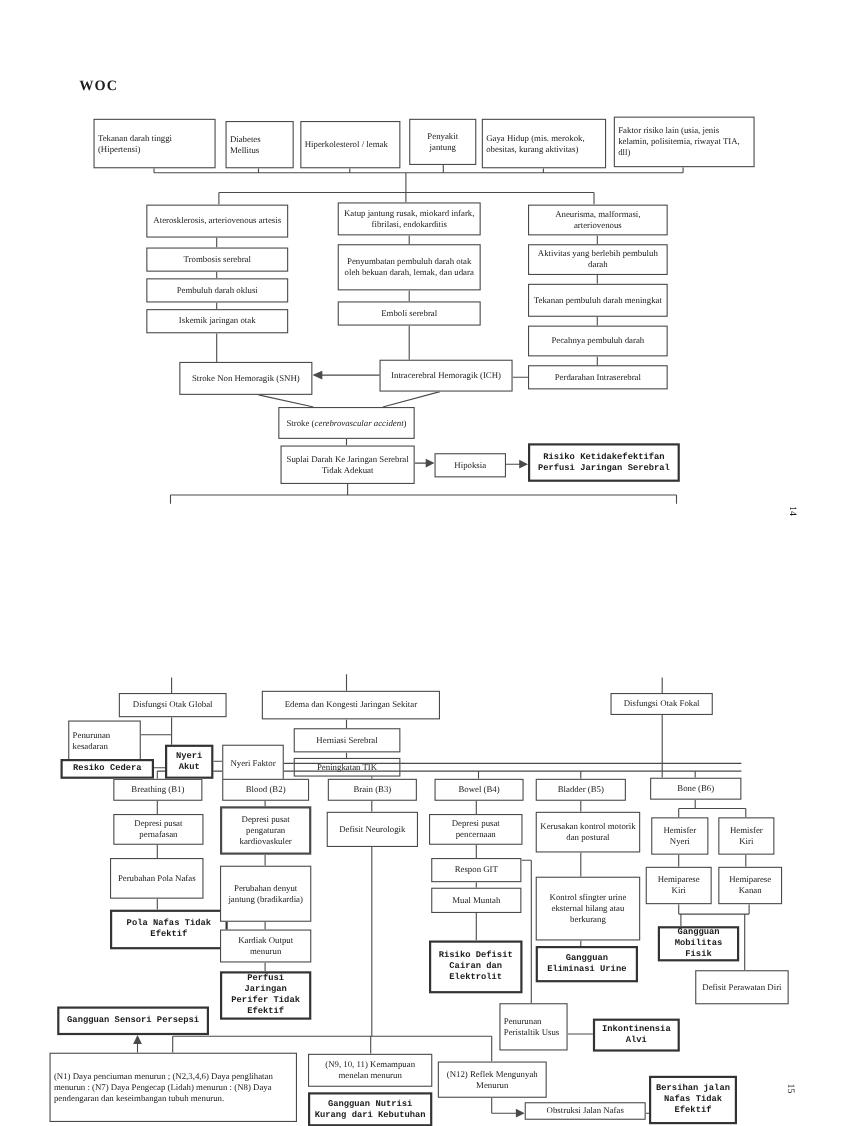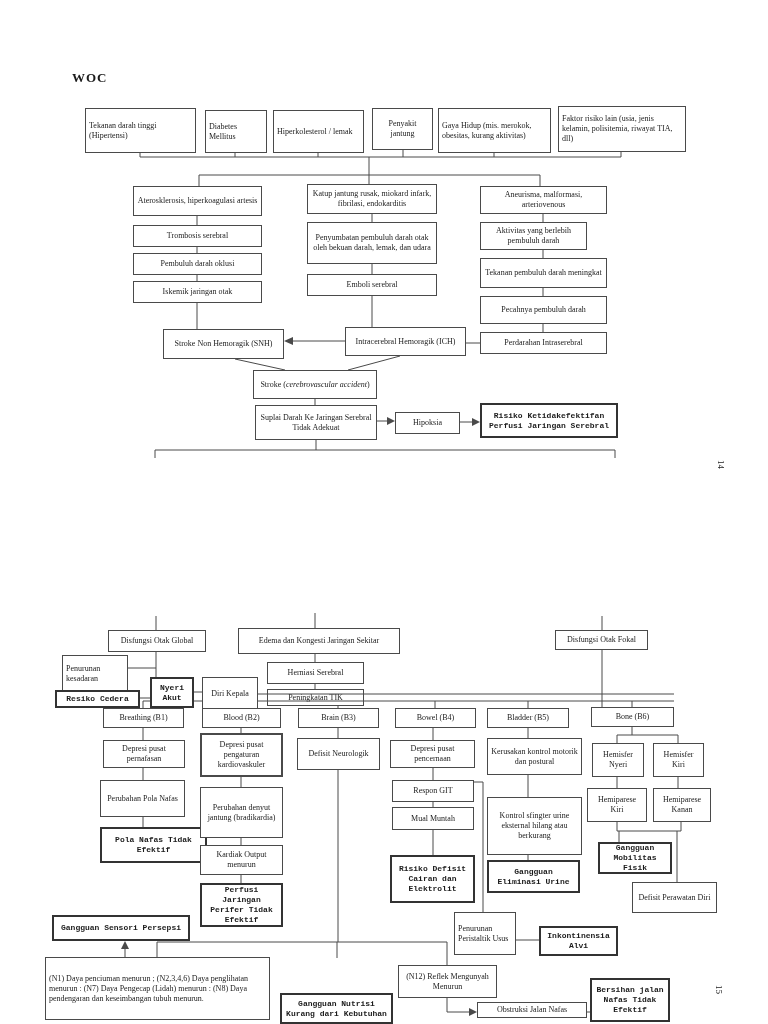--- a/index.html
+++ b/index.html
@@ -54,31 +54,31 @@
     </g>
   </svg>
 
   <div class="n la" style="left:85px;top:108px;width:111px;height:45px">Tekanan darah tinggi (Hipertensi)</div>
   <div class="n la" style="left:205px;top:110px;width:62px;height:43px">Diabetes Mellitus</div>
   <div class="n la" style="left:273px;top:110px;width:91px;height:43px">Hiperkolesterol / lemak</div>
   <div class="n" style="left:372px;top:108px;width:61px;height:42px">Penyakit jantung</div>
   <div class="n la" style="left:438px;top:108px;width:113px;height:45px">Gaya Hidup (mis. merokok, obesitas, kurang aktivitas)</div>
   <div class="n la" style="left:558px;top:106px;width:128px;height:46px">Faktor risiko lain (usia, jenis kelamin, polisitemia, riwayat TIA, dll)</div>
 
-  <div class="n" style="left:133px;top:186px;width:129px;height:30px">Aterosklerosis, hiperkoagulasi artesis</div>
+  <div class="n" style="left:133px;top:186px;width:129px;height:30px">Aterosklerosis, arteriovenous artesis</div>
   <div class="n" style="left:133px;top:225px;width:129px;height:22px">Trombosis serebral</div>
   <div class="n" style="left:133px;top:253px;width:129px;height:22px">Pembuluh darah oklusi</div>
   <div class="n" style="left:133px;top:281px;width:129px;height:22px">Iskemik jaringan otak</div>
 
   <div class="n" style="left:307px;top:184px;width:130px;height:30px">Katup jantung rusak, miokard infark, fibrilasi, endokarditis</div>
   <div class="n" style="left:307px;top:222px;width:130px;height:42px">Penyumbatan pembuluh darah otak oleh bekuan darah, lemak, dan udara</div>
   <div class="n" style="left:307px;top:274px;width:130px;height:22px">Emboli serebral</div>
 
   <div class="n" style="left:480px;top:186px;width:127px;height:28px">Aneurisma, malformasi, arteriovenous</div>
-  <div class="n" style="left:480px;top:222px;width:107px;height:28px">Aktivitas yang berlebih pembuluh darah</div>
+  <div class="n" style="left:480px;top:222px;width:127px;height:28px">Aktivitas yang berlebih pembuluh darah</div>
   <div class="n" style="left:480px;top:258px;width:127px;height:30px">Tekanan pembuluh darah meningkat</div>
   <div class="n" style="left:480px;top:296px;width:127px;height:28px">Pecahnya pembuluh darah</div>
   <div class="n" style="left:480px;top:332px;width:127px;height:22px">Perdarahan Intraserebral</div>
 
   <div class="n" style="left:163px;top:329px;width:121px;height:30px">Stroke Non Hemoragik (SNH)</div>
   <div class="n" style="left:345px;top:327px;width:121px;height:29px">Intracerebral Hemoragik (ICH)</div>
   <div class="n" style="left:253px;top:370px;width:124px;height:29px">
       <span><span>Stroke (</span><i>cerebrovascular accident</i><span>)</span></span>
     </div>
   <div class="n" style="left:255px;top:405px;width:122px;height:35px">Suplai Darah Ke Jaringan Serebral Tidak Adekuat</div>
@@ -87,21 +87,21 @@
 
   <div class="pagenum" style="left:716px;top:460px">14</div>
 
   <div class="n" style="left:108px;top:630px;width:98px;height:22px">Disfungsi Otak Global</div>
   <div class="n" style="left:238px;top:628px;width:162px;height:26px">Edema dan Kongesti Jaringan Sekitar</div>
   <div class="n" style="left:555px;top:630px;width:93px;height:20px">Disfungsi Otak Fokal</div>
 
   <div class="n la" style="left:62px;top:655px;width:66px;height:37px">Penurunan kesadaran</div>
   <div class="n em" style="left:55px;top:690px;width:85px;height:18px">Resiko Cedera</div>
   <div class="n em" style="left:150px;top:677px;width:44px;height:31px">Nyeri Akut</div>
-  <div class="n" style="left:202px;top:677px;width:56px;height:33px">Diri Kepala</div>
+  <div class="n" style="left:202px;top:677px;width:56px;height:33px">Nyeri Faktor</div>
   <div class="n" style="left:267px;top:662px;width:97px;height:22px">Herniasi Serebral</div>
   <div class="n" style="left:267px;top:689px;width:97px;height:17px">Peningkatan TIK</div>
 
   <div class="n" style="left:103px;top:708px;width:81px;height:20px">Breathing (B1)</div>
   <div class="n" style="left:202px;top:708px;width:79px;height:20px">Blood (B2)</div>
   <div class="n" style="left:298px;top:708px;width:81px;height:20px">Brain (B3)</div>
   <div class="n" style="left:395px;top:708px;width:81px;height:20px">Bowel (B4)</div>
   <div class="n" style="left:487px;top:708px;width:82px;height:20px">Bladder (B5)</div>
   <div class="n" style="left:591px;top:707px;width:83px;height:20px">Bone (B6)</div>
 
@@ -127,20 +127,21 @@
 
   <div class="n" style="left:592px;top:743px;width:52px;height:34px">Hemisfer Nyeri</div>
   <div class="n" style="left:653px;top:743px;width:51px;height:34px">Hemisfer Kiri</div>
   <div class="n" style="left:587px;top:788px;width:60px;height:34px">Hemiparese Kiri</div>
   <div class="n" style="left:653px;top:788px;width:58px;height:34px">Hemiparese Kanan</div>
   <div class="n em" style="left:598px;top:842px;width:74px;height:32px">Gangguan Mobilitas Fisik</div>
   <div class="n" style="left:632px;top:882px;width:85px;height:31px">Defisit Perawatan Diri</div>
 
   <div class="n em" style="left:52px;top:915px;width:138px;height:26px">Gangguan Sensori Persepsi</div>
   <div class="n la" style="left:45px;top:957px;width:225px;height:63px">(N1) Daya penciuman menurun ; (N2,3,4,6) Daya penglihatan menurun : (N7) Daya Pengecap (Lidah) menurun : (N8) Daya pendengaran dan keseimbangan tubuh menurun.</div>
+  <div class="n" style="left:280px;top:958px;width:113px;height:30px">(N9, 10, 11) Kemampuan menelan menurun</div>
   <div class="n em" style="left:280px;top:993px;width:113px;height:31px">Gangguan Nutrisi Kurang dari Kebutuhan</div>
   <div class="n" style="left:398px;top:965px;width:99px;height:33px">(N12) Reflek Mengunyah Menurun</div>
   <div class="n la" style="left:454px;top:912px;width:62px;height:43px">Penurunan Peristaltik Usus</div>
   <div class="n em" style="left:539px;top:926px;width:79px;height:30px">Inkontinensia Alvi</div>
   <div class="n" style="left:477px;top:1002px;width:110px;height:16px">Obstruksi Jalan Nafas</div>
   <div class="n em" style="left:590px;top:978px;width:80px;height:44px">Bersihan jalan Nafas Tidak Efektif</div>
 
   <div class="pagenum" style="left:714px;top:985px">15</div>
 
   <svg class="lines over" width="768" height="1024">

